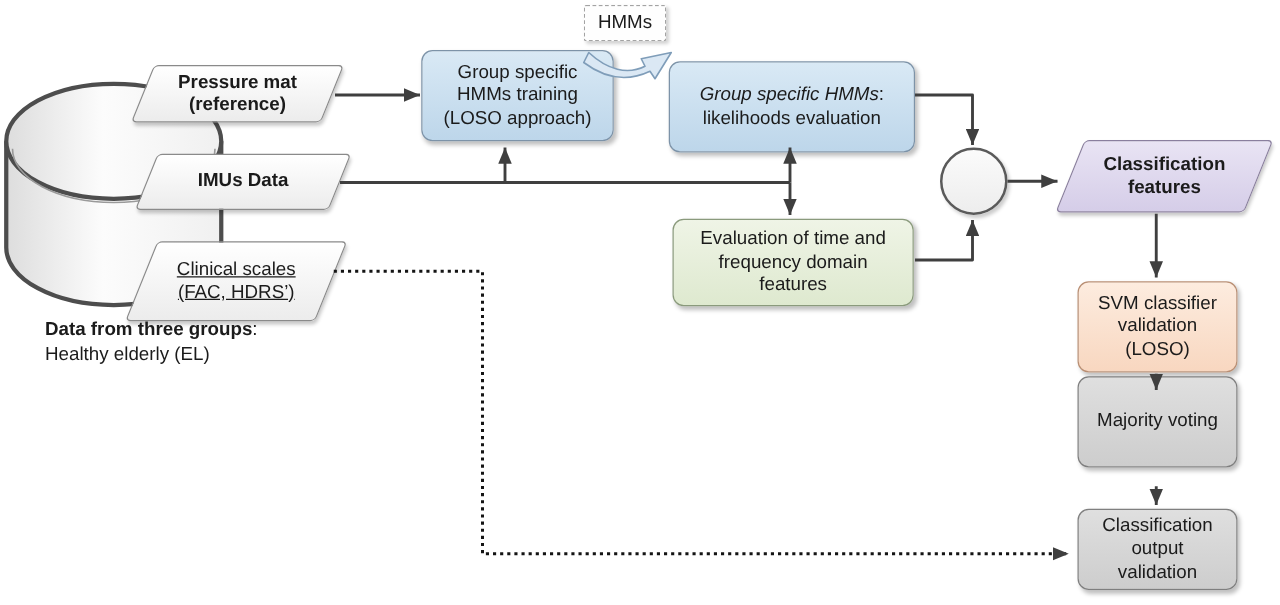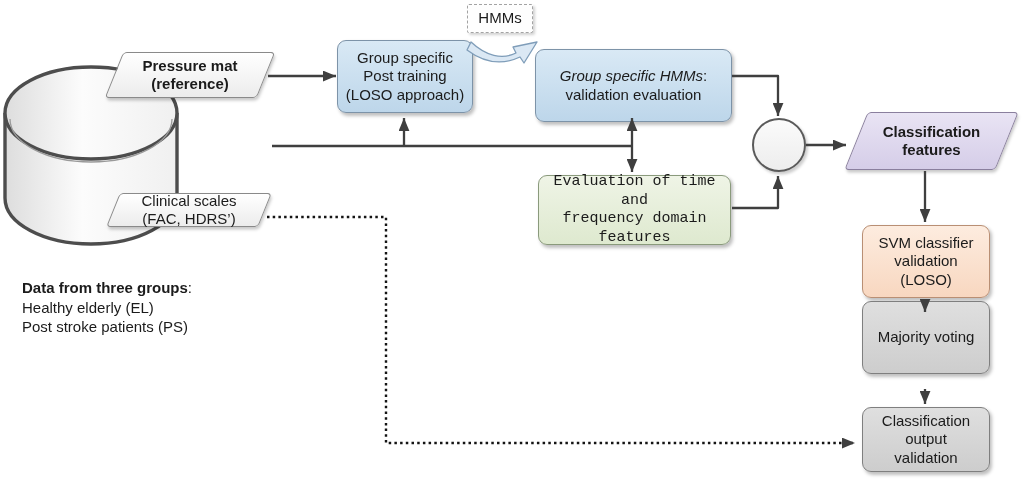--- a/index.html
+++ b/index.html
@@ -11,21 +11,21 @@
   #bg-svg { z-index:0; }
   #line-svg { z-index:2; pointer-events:none; }
 
   .node {
     position:absolute; z-index:1; box-sizing:border-box;
     display:flex; flex-direction:column; justify-content:center; align-items:center;
     text-align:center; font-size:15px; line-height:18.5px;
   }
   .box { border:1.6px solid #7f7f7f; border-radius:9px; box-shadow:2px 2.5px 3.5px rgba(0,0,0,0.25); }
   .blue   { background:linear-gradient(180deg,var(--blue-light,#d9e9f5),var(--blue-dark,#bdd6ea)); border-color:#7d93a8; }
-  .green  { background:linear-gradient(180deg,var(--green-light,#eff4e6),var(--green-dark,#dee9cf)); border-color:#8a9a7c;font-family:Liberation Mono, monospace; }
+  .green  { background:linear-gradient(180deg,var(--green-light,#eff4e6),var(--green-dark,#dee9cf)); border-color:#8a9a7c; }
   .orange { background:linear-gradient(180deg,var(--orange-light,#fdecdf),var(--orange-dark,#f8d7c0)); border-color:#b98f74; }
   .gray   { background:linear-gradient(180deg,var(--gray-light,#dfdfdf),var(--gray-dark,#cdcdcd)); border-color:#7f7f7f; }
 
   .para .shape {
     position:absolute; left:0; top:0; right:0; bottom:0;
     transform:skewX(-22deg); border:1.6px solid #8a8a8a; border-radius:4px;
     background:linear-gradient(180deg,#ffffff,#ececec);
     box-shadow:2px 2.5px 3px rgba(0,0,0,0.22);
   }
   .para.purple .shape { background:linear-gradient(180deg,var(--purple-light,#e9e4f4),var(--purple-dark,#d5cde8)); border-color:#8a7f9e; }
@@ -67,46 +67,49 @@
     <ellipse class="cyl-stroke" cx="91" cy="113" rx="86" ry="46" fill="url(#cylGrad)"></ellipse>
     <path d="M10,119 A81,43 0 0 0 172,119" fill="none" stroke="#9a9a9a" stroke-width="1.3"></path>
   </svg>
 
   <div class="node para" style="left:114px;top:52px;width:152px;height:46px;font-weight:bold;">
     <div class="shape"></div>
     <div class="txt">Pressure mat</div>
     <div class="txt">(reference)</div>
   </div>
 
+  <div class="node para" style="left:117px;top:123px;width:155px;height:45px;">
+    <div class="shape"></div>
+    <div class="txt b">IMUs Data</div>
+  </div>
 
-  <div class="node para" style="left:113px;top:193px;width:152px;height:34px;">
+  <div class="node para" style="left:113px;top:193px;width:152px;height:64px;text-decoration:underline;">
     <div class="shape"></div>
     <div class="txt">Clinical scales</div>
     <div class="txt">(FAC, HDRS’)</div>
   </div>
 
-  <div class="ann" style="left:22px;top:254px;width:310px;margin-top:24px;">
+  <div class="ann" style="left:36px;top:254px;width:310px;">
     <div><span class="b">Data from three groups</span><span>:</span></div>
     <div>Healthy elderly (EL)</div>
-    <div>Post stroke patients (PS)</div>
   </div>
 
   <div class="node tag" style="left:467px;top:4px;width:66px;height:29px;">
     <div>HMMs</div>
   </div>
 
-  <div class="node box blue" style="left:337px;top:40px;width:136px;height:73px;">
+  <div class="node box blue" style="left:337px;top:40px;width:154px;height:73px;">
     <div>Group specific</div>
-    <div>Post training</div>
+    <div>HMMs training</div>
     <div>(LOSO approach)</div>
   </div>
 
   <div class="node box blue" style="left:535px;top:49px;width:197px;height:73px;">
     <div><span class="it">Group specific HMMs</span><span>:</span></div>
-    <div>validation evaluation</div>
+    <div>likelihoods evaluation</div>
   </div>
 
   <div class="node box green" style="left:538px;top:175px;width:193px;height:70px;">
     <div>Evaluation of time and</div>
     <div>frequency domain</div>
     <div>features</div>
   </div>
 
   <div class="node junction" style="left:752px;top:118px;width:54px;height:54px;"></div>
 

